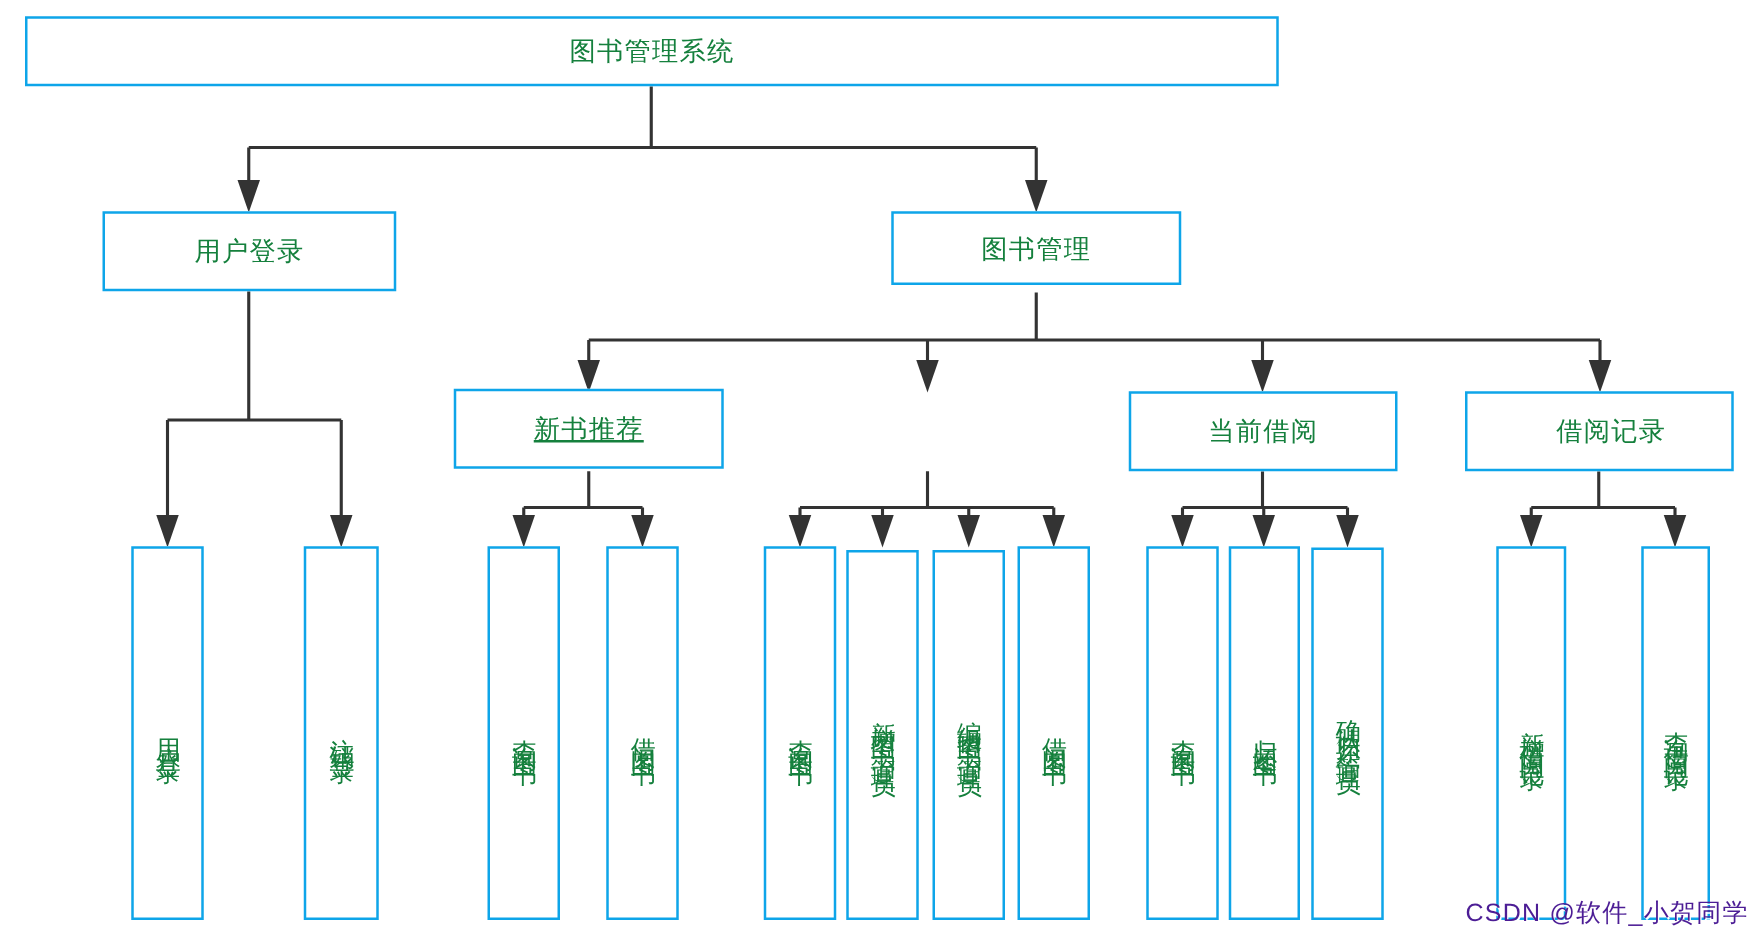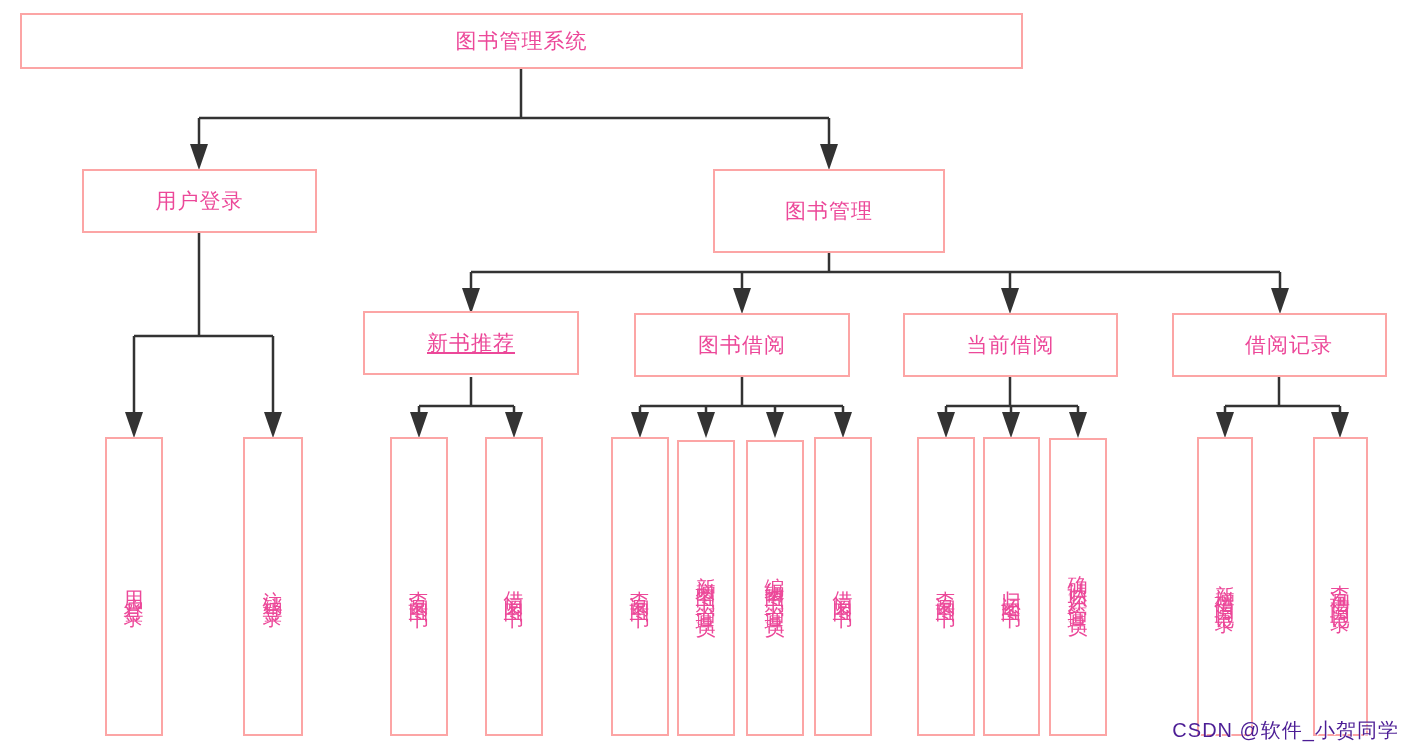--- a/index.html
+++ b/index.html
@@ -7,23 +7,23 @@
   .canvas{
     position:relative;
     width:1405px;height:747px;
     background:#ffffff;
     overflow:hidden;
   }
   .edges{position:absolute;left:0;top:0;z-index:1;}
   .node{
     position:absolute;
     box-sizing:border-box;
-    border:2px solid #fca5a5;
+    border:2px solid #0ea5e9;
     background:#ffffff;
-    color:#ec4899;
+    color:#15803d;
     display:flex;
     align-items:center;
     justify-content:center;
     z-index:2;
     font-size:21px;
     letter-spacing:1px;
   }
   .leaf{
     writing-mode:vertical-rl;
     text-orientation:mixed;
@@ -110,24 +110,23 @@
       <polygon points="1002,412 1020,412 1011,438"></polygon>
       <polygon points="1069,412 1087,412 1078,438"></polygon>
       <polygon points="1216,412 1234,412 1225,438"></polygon>
       <polygon points="1331,412 1349,412 1340,438"></polygon>
     </g>
   </svg>
 
   <div class="node" style="left:20px;top:13px;width:1003px;height:56px;">图书管理系统</div>
 
   <div class="node" style="left:82px;top:169px;width:235px;height:64px;">用户登录</div>
-  <div class="node" style="left:713px;top:169px;width:232px;height:84px;">图书管理</div>
+  <div class="node" style="left:713px;top:169px;width:232px;height:59px;">图书管理</div>
 
   <div class="node" style="left:363px;top:311px;width:216px;height:64px;text-decoration:underline;">新书推荐</div>
-  <div class="node" style="left:634px;top:313px;width:216px;height:64px;">图书借阅</div>
   <div class="node" style="left:903px;top:313px;width:215px;height:64px;">当前借阅</div>
   <div class="node" style="left:1172px;top:313px;width:215px;height:64px;padding-left:19px;">借阅记录</div>
 
   <div class="node leaf" style="left:105px;top:437px;width:58px;height:299px;">用户登录</div>
   <div class="node leaf" style="left:243px;top:437px;width:60px;height:299px;">注销登录</div>
 
   <div class="node leaf" style="left:390px;top:437px;width:58px;height:299px;">查询图书</div>
   <div class="node leaf" style="left:485px;top:437px;width:58px;height:299px;">借阅图书</div>
 
   <div class="node leaf" style="left:611px;top:437px;width:58px;height:299px;">查询图书</div>

